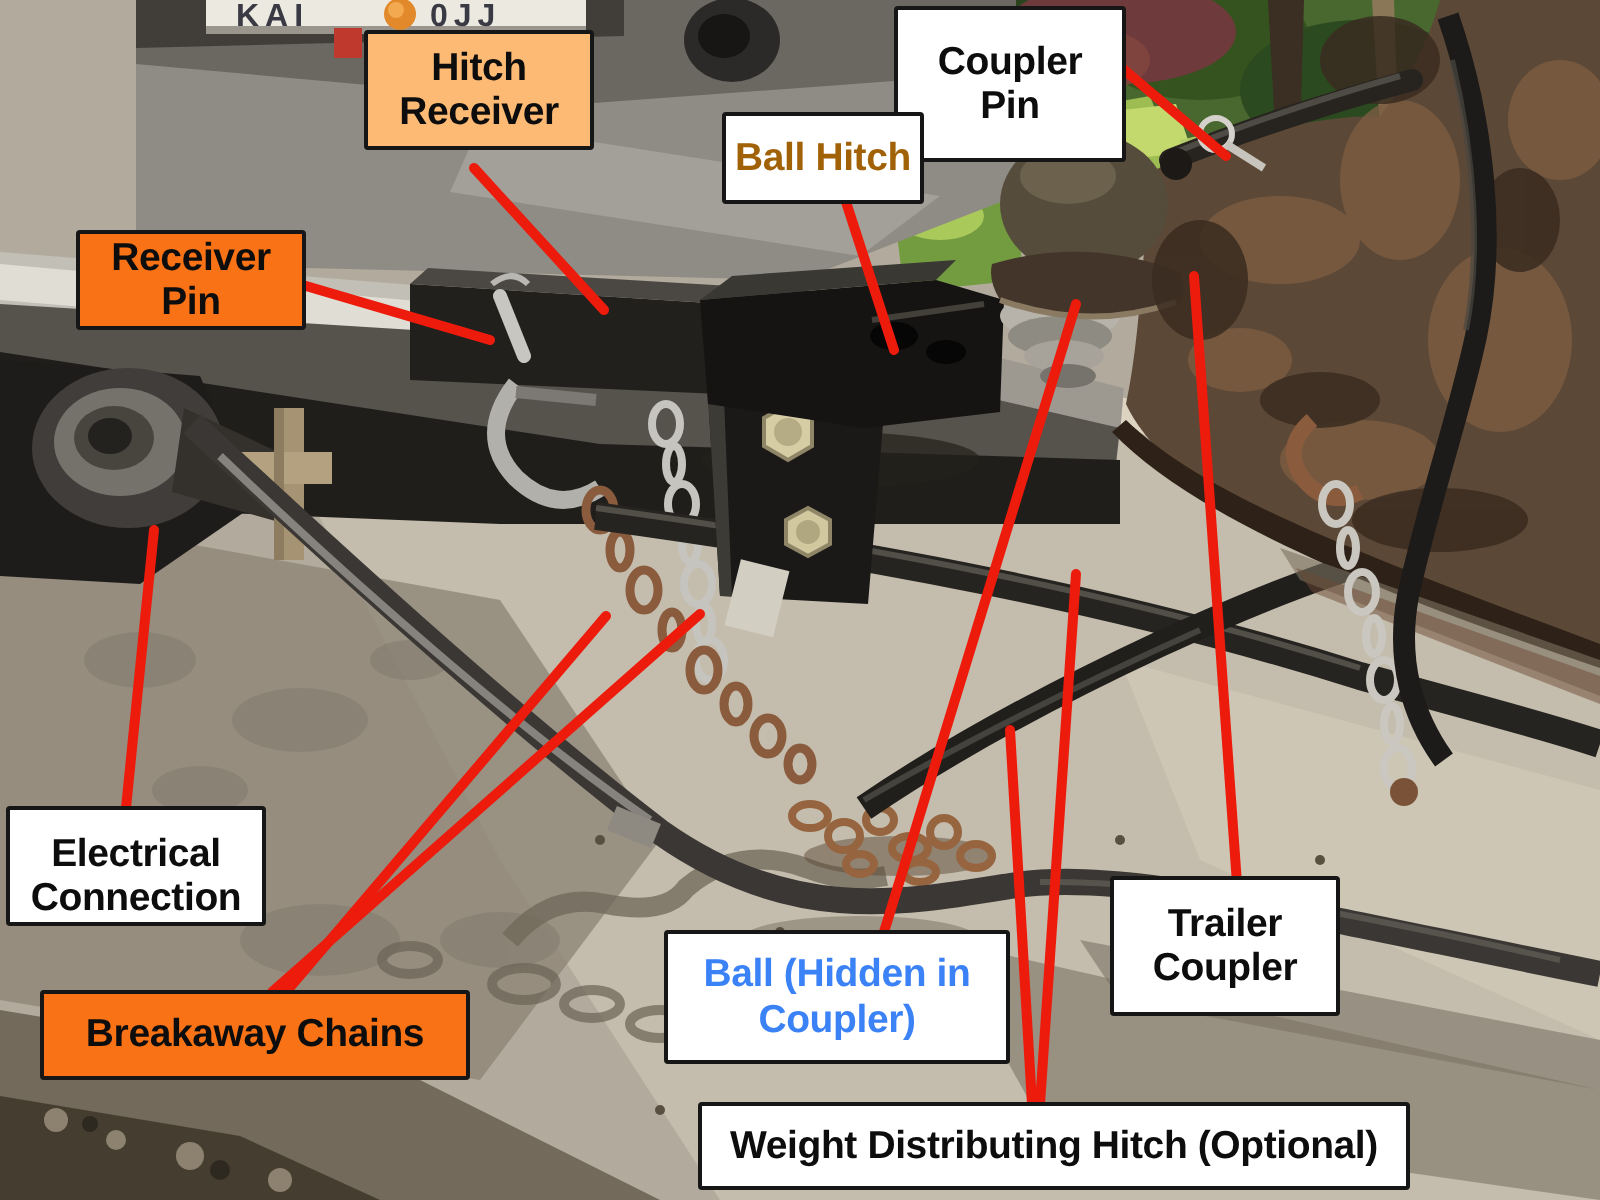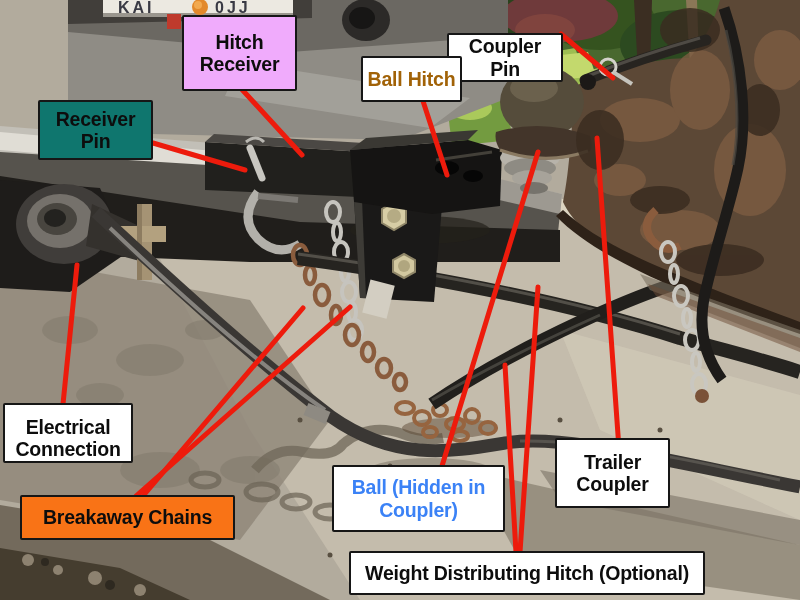--- a/index.html
+++ b/index.html
@@ -274,30 +274,30 @@
         <line x1="143" y1="496" x2="303" y2="308" stroke="#ed1b0c" stroke-width="5" stroke-linecap="round"></line>
         <line x1="136" y1="496" x2="350" y2="307" stroke="#ed1b0c" stroke-width="5" stroke-linecap="round"></line>
         <line x1="442" y1="466" x2="538" y2="152" stroke="#ed1b0c" stroke-width="5" stroke-linecap="round"></line>
         <line x1="620" y1="463" x2="597" y2="138" stroke="#ed1b0c" stroke-width="5" stroke-linecap="round"></line>
         <line x1="516" y1="552" x2="505" y2="365" stroke="#ed1b0c" stroke-width="5" stroke-linecap="round"></line>
         <line x1="520" y1="552" x2="538" y2="287" stroke="#ed1b0c" stroke-width="5" stroke-linecap="round"></line>
       </g>
   </svg>
 
   <div id="labels-layer">
-    <div class="label" style="left: 182px; top: 15px; width: 115px; height: 76px; background: #f0abfc; border: 2.5px solid rgb(22, 22, 22); color: rgb(13, 13, 13);">
+    <div class="label" style="left: 182px; top: 15px; width: 115px; height: 60px; background: #fdba74; border: 2.5px solid rgb(22, 22, 22); color: rgb(13, 13, 13);">
         <span>Hitch Receiver</span>
       </div>
-    <div class="label" style="left: 447px; top: 3px; width: 116px; height: 49px; background: rgb(255, 255, 255); border: 2.5px solid rgb(22, 22, 22); color: rgb(13, 13, 13); margin-top: 30px;">
+    <div class="label" style="left: 447px; top: 3px; width: 116px; height: 78px; background: rgb(255, 255, 255); border: 2.5px solid rgb(22, 22, 22); color: rgb(13, 13, 13);">
         <span>Coupler Pin</span>
       </div>
     <div class="label" style="left: 361px; top: 56px; width: 101px; height: 46px; background: rgb(255, 255, 255); border: 2.5px solid rgb(22, 22, 22); color: #a16207; align-items: center;">
         <span>Ball Hitch</span>
       </div>
-    <div class="label" style="left: 38px; top: 100px; width: 115px; height: 60px; background: #0f766e; border: 2.5px solid rgb(22, 22, 22); color: rgb(13, 13, 13);">
+    <div class="label" style="left: 38px; top: 115px; width: 115px; height: 50px; background: #f97316; border: 2.5px solid rgb(22, 22, 22); color: rgb(13, 13, 13);">
         <span>Receiver Pin</span>
       </div>
     <div class="label" style="left: 3px; top: 403px; width: 130px; height: 60px; background: rgb(255, 255, 255); border: 2.5px solid rgb(22, 22, 22); color: rgb(13, 13, 13); align-items: flex-end;">
         <span>Electrical Connection</span>
       </div>
     <div class="label" style="left: 20px; top: 495px; width: 215px; height: 45px; background: #f97316; border: 2.5px solid rgb(22, 22, 22); color: rgb(13, 13, 13);">
         <span>Breakaway Chains</span>
       </div>
     <div class="label" style="left: 332px; top: 465px; width: 173px; height: 67px; background: rgb(255, 255, 255); border: 2.5px solid rgb(22, 22, 22); color: #3b82f6;">
         <span>Ball (Hidden in Coupler)</span>

